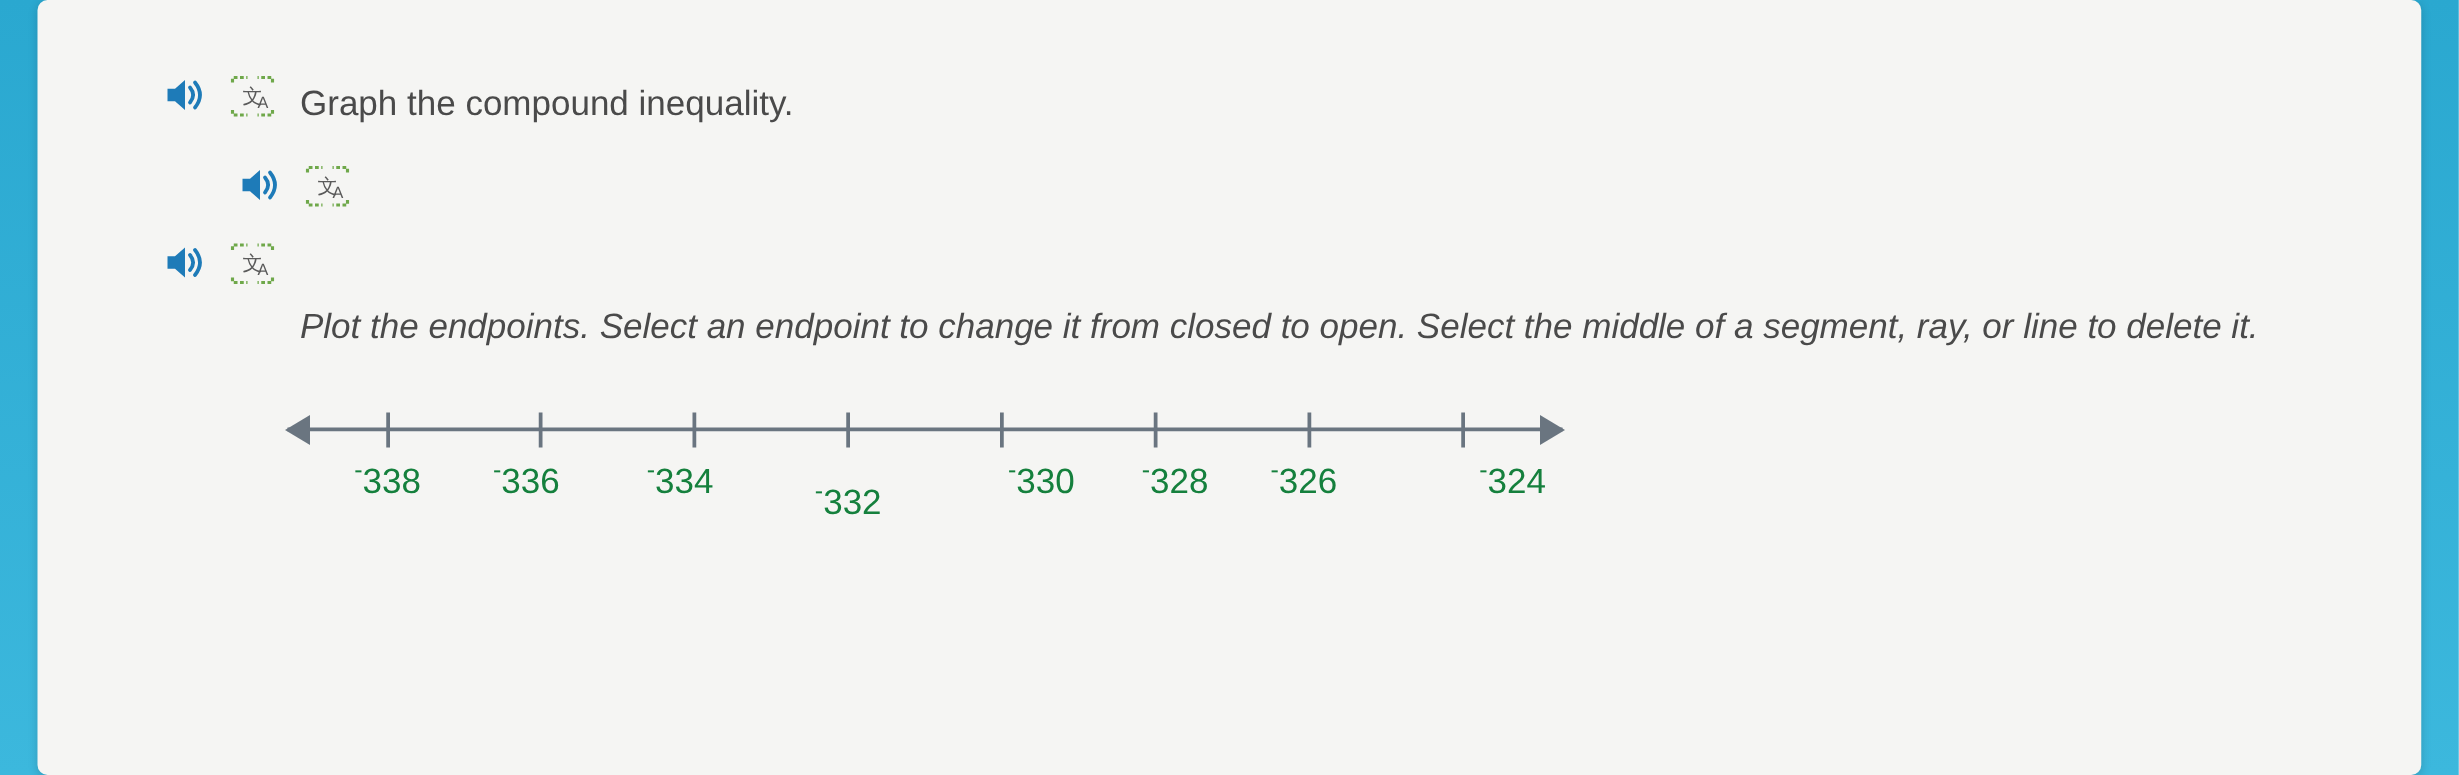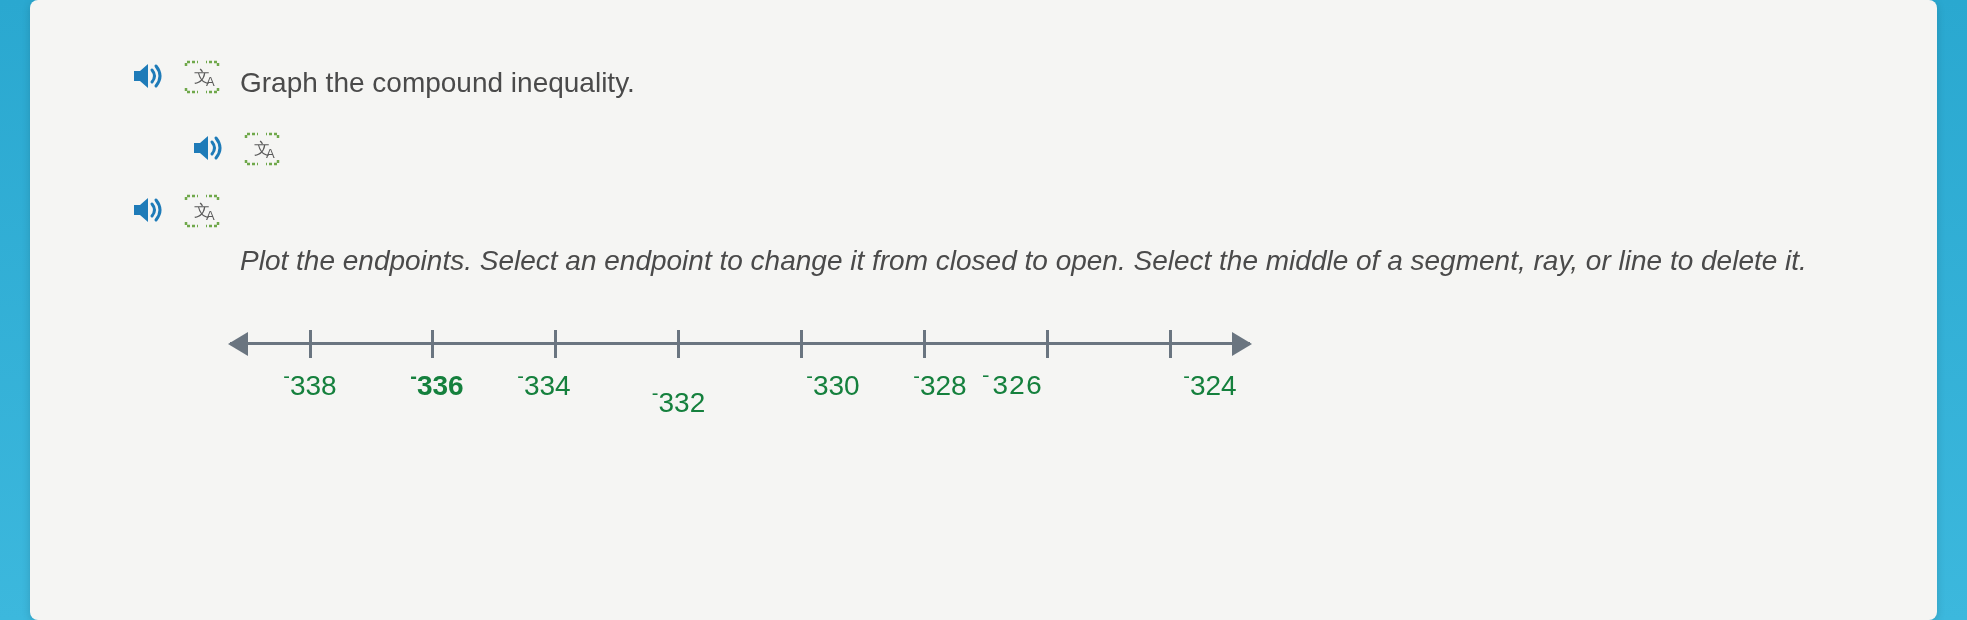--- a/index.html
+++ b/index.html
@@ -179,30 +179,30 @@
 
   <div class="number-line-wrap">
     <div class="number-line">
       <div class="axis"></div>
       <div class="arrow left"></div>
       <div class="arrow right"></div>
       <div id="ticks-container">
           <div class="tick" style="left: 78.5px;"></div>
           <div class="tick-label" style="left: 80px;"><span class="neg-sign">-</span>338</div>
           <div class="tick" style="left: 201.357px;"></div>
-          <div class="tick-label" style="left: 207px; font-weight: bold;"><span class="neg-sign">-</span>336</div>
+          <div class="tick-label" style="left: 191px;"><span class="neg-sign">-</span>336</div>
           <div class="tick" style="left: 324.214px;"></div>
           <div class="tick-label" style="left: 314px; text-align: center;"><span class="neg-sign">-</span>334</div>
           <div class="tick" style="left: 447.071px;"></div>
           <div class="tick-label" style="left: 448.571px; margin-top: 17px;"><span class="neg-sign">-</span>332</div>
           <div class="tick" style="left: 569.929px;"></div>
           <div class="tick-label" style="left: 603px;"><span class="neg-sign">-</span>330</div>
           <div class="tick" style="left: 692.786px;"></div>
           <div class="tick-label" style="left: 710px;"><span class="neg-sign">-</span>328</div>
           <div class="tick" style="left: 815.643px;"></div>
-          <div class="tick-label" style="left: 781px; font-family: Liberation Mono, monospace;"><span class="neg-sign">-</span>326</div>
+          <div class="tick-label" style="left: 813px;"><span class="neg-sign">-</span>326</div>
           <div class="tick" style="left: 938.5px;"></div>
           <div class="tick-label" style="left: 980px;"><span class="neg-sign">-</span>324</div>
         </div>
     </div>
   </div>
 
 </div>
 
 </body></html>

